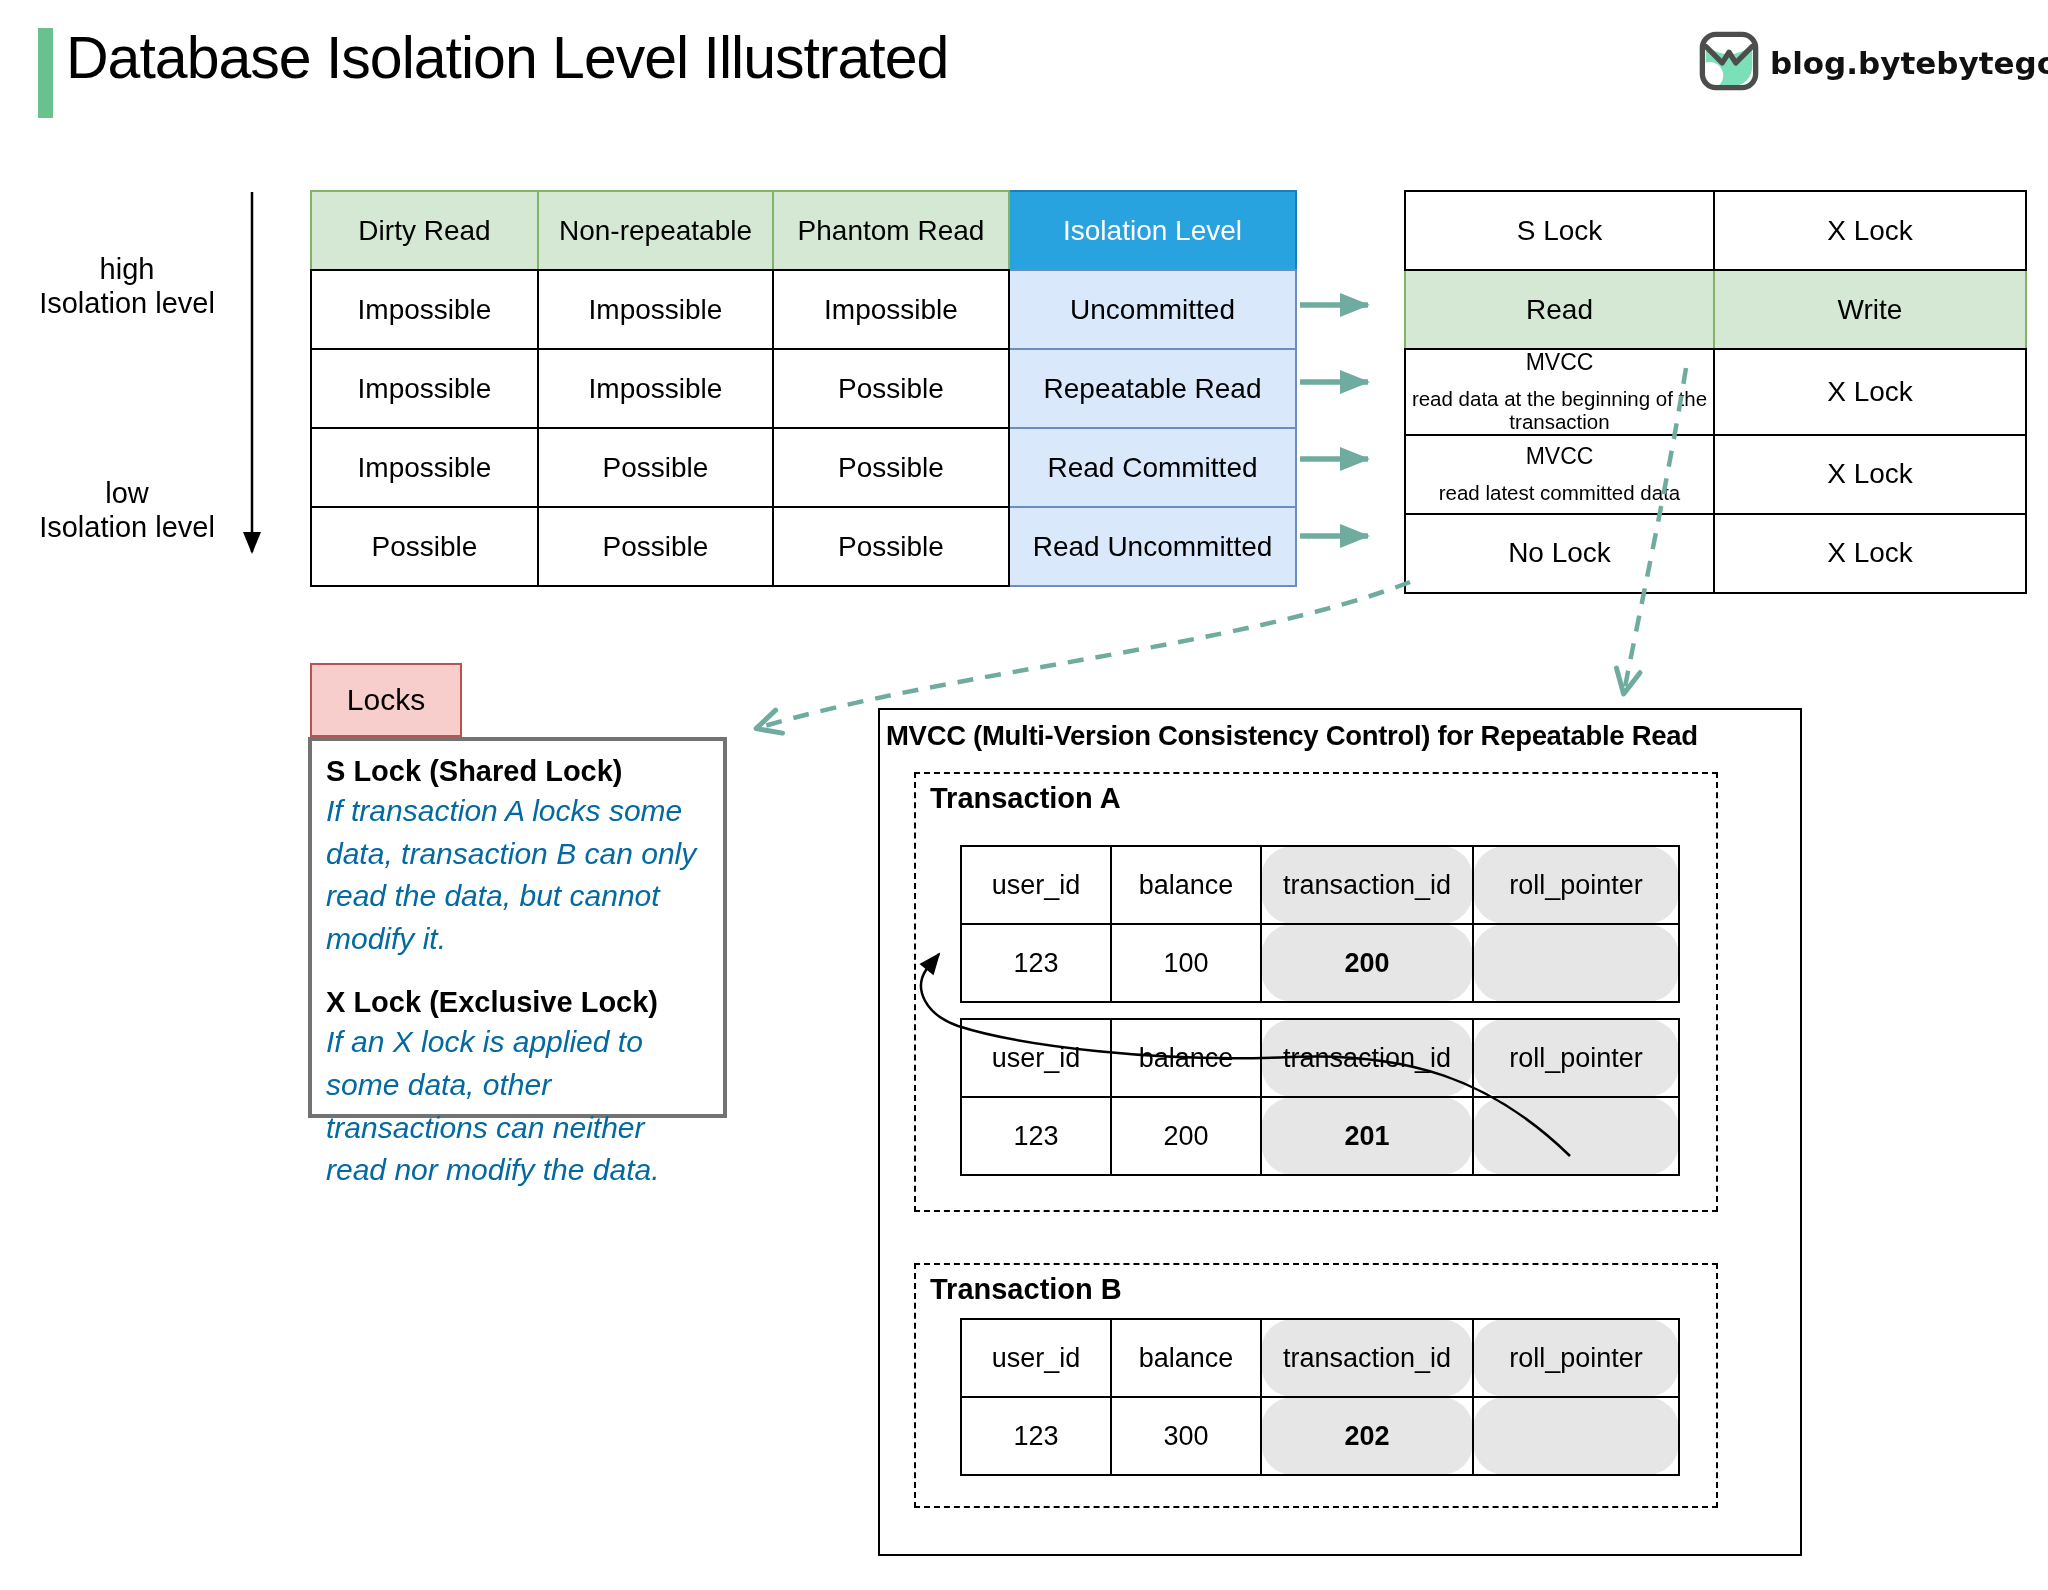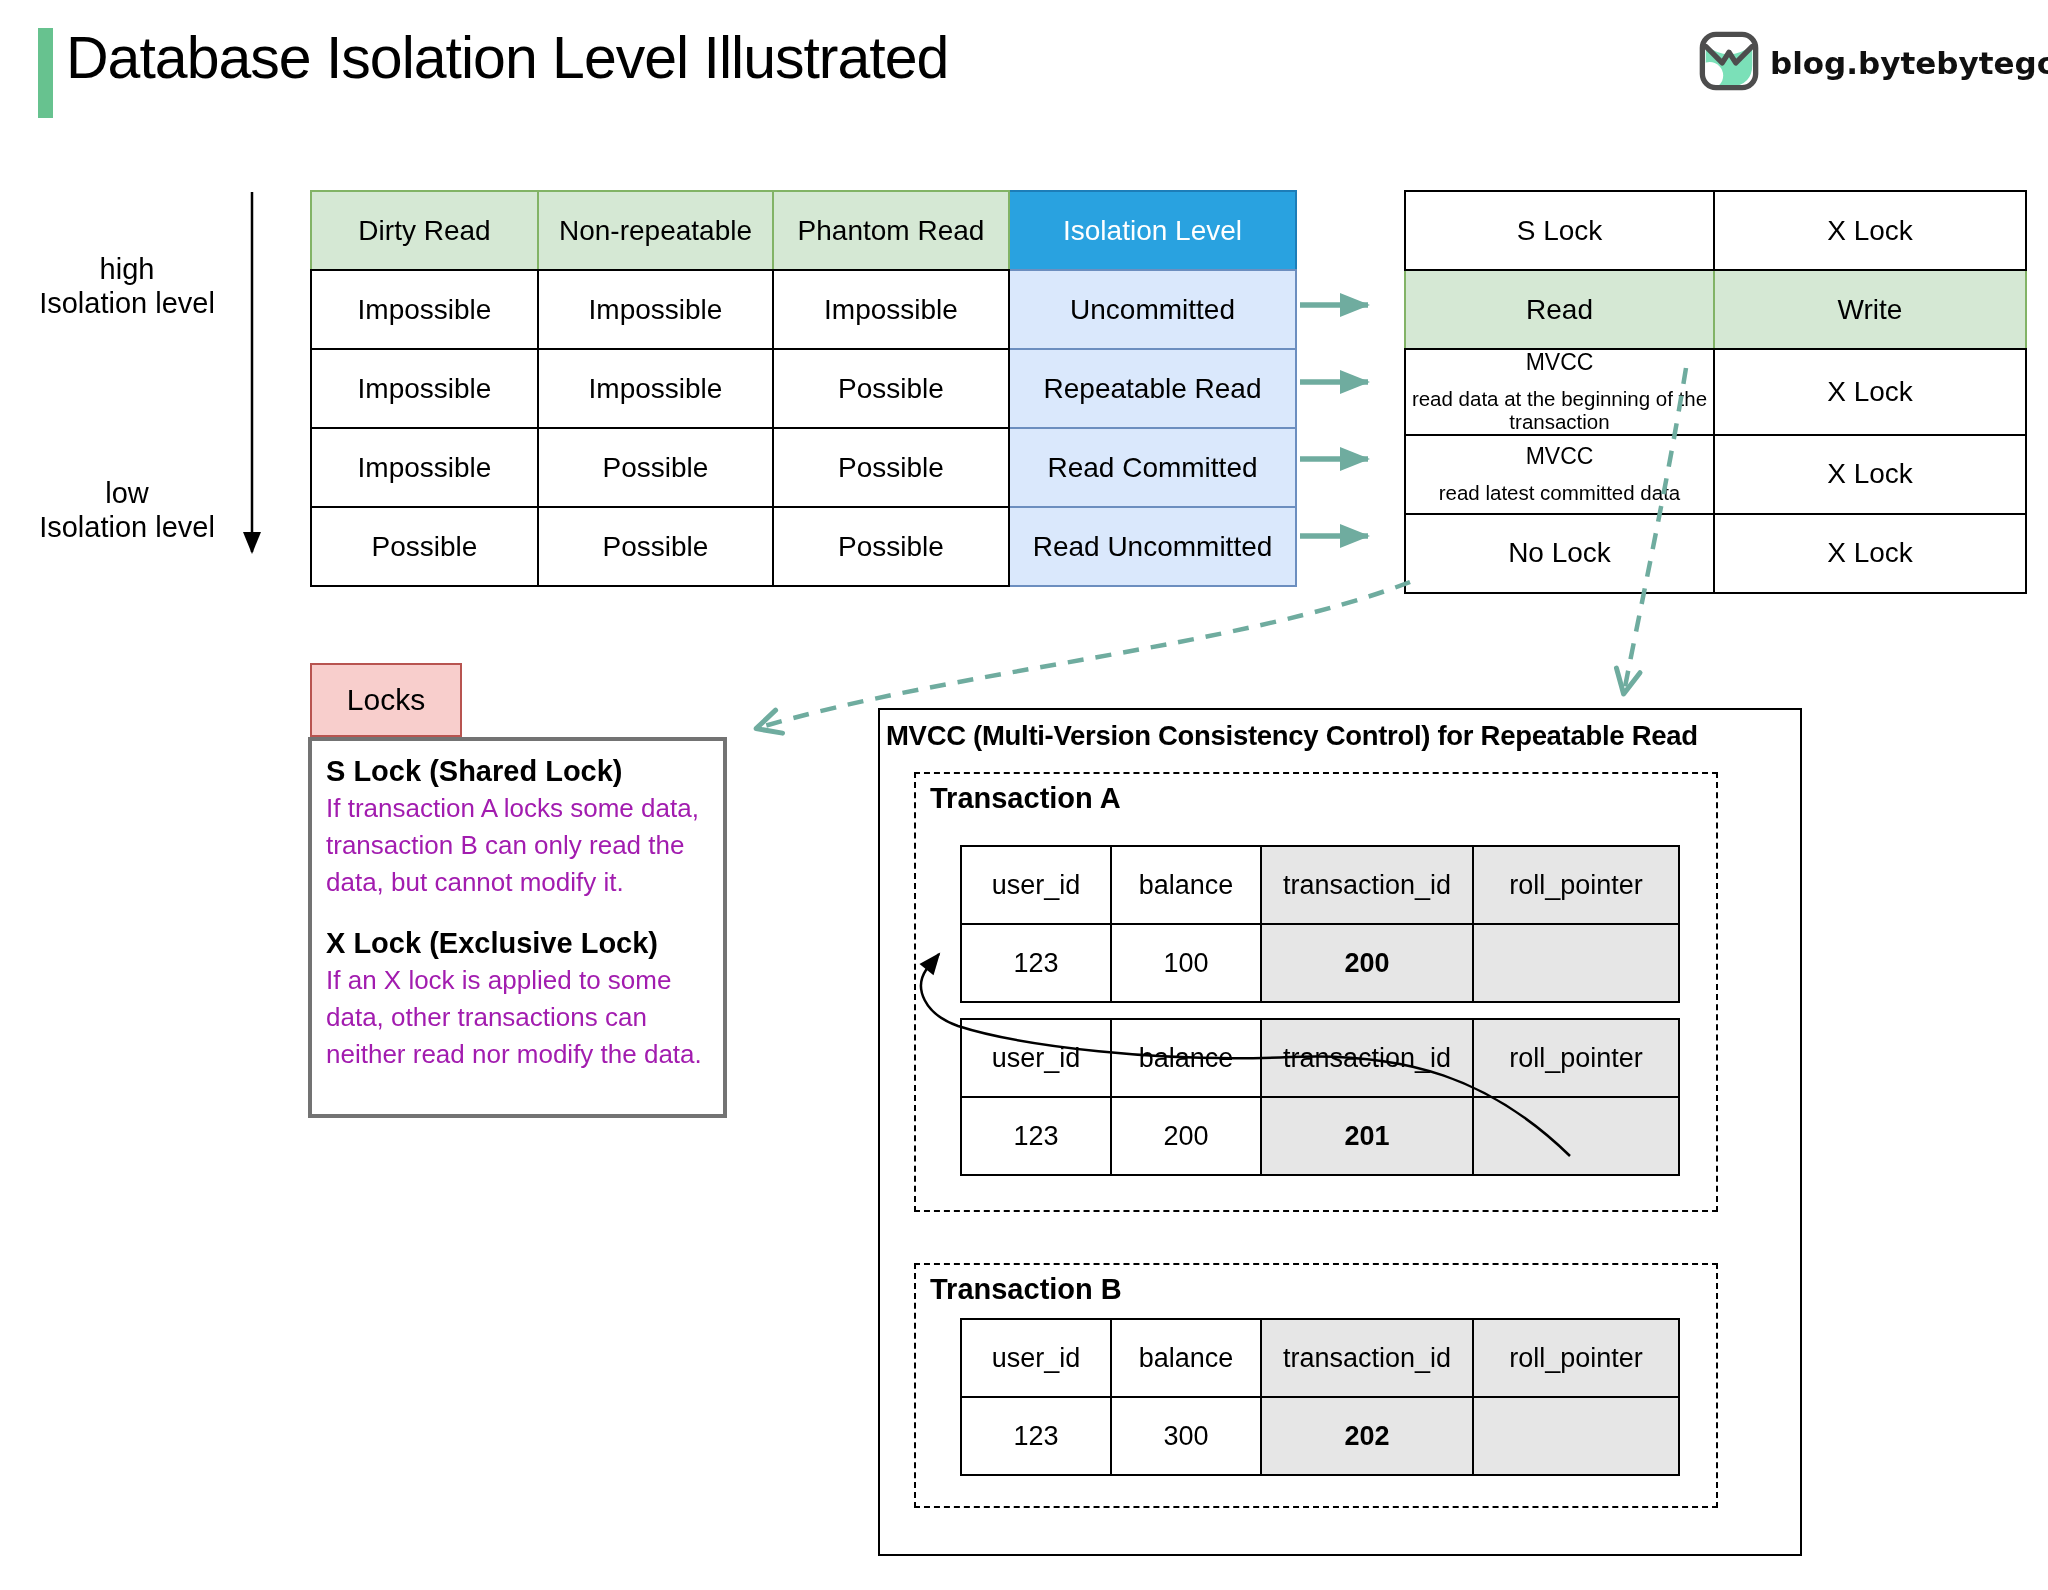--- a/index.html
+++ b/index.html
@@ -27,31 +27,31 @@
   .hg{background:#d5e8d4 !important;border-color:#82b366 !important;border-bottom-color:#000 !important;}
   .hb{background:#29a2e0 !important;color:#fff !important;border-color:#1d7db8 !important;
       border-bottom-color:#6c8ebf !important;}
   .iso{background:#dae8fc !important;border-color:#6c8ebf !important;}
   
   #locktbl td,#locktbl th{height:77px;}
   .mv1{display:block;font-size:23px;line-height:1.12;}
   .mv2{display:block;font-size:20.5px;line-height:1.12;margin-top:12px;}
   
   table.mv td,table.mv th{height:76px;font-size:27px;}
-  .gray{background:#e6e6e6 !important;}
+  .gray{background:#e6e6e6 !important;border-radius:32px;}
   .bold{font-weight:bold !important;}
 
   
   .locks-tab{position:absolute;left:310px;top:663px;width:152px;height:74px;background:#f8cecc;
       border:2px solid #b85450;box-sizing:border-box;display:flex;align-items:center;
       justify-content:center;font-size:30px;z-index:2;}
   .locks-body{position:absolute;left:308px;top:737px;width:419px;height:381px;background:#fff;
       border:4px solid #737373;box-sizing:border-box;padding:12px 14px;z-index:1;}
   .locks-heading{font-size:29px;font-weight:bold;color:#000;margin:2px 0 2px 0;}
-  .locks-para{font-size:26px;line-height:1.42;color:#a21caf;margin:0 0 26px 0;}
+  .locks-para{font-size:30px;line-height:1.42;color:#0369a1;margin:0 0 26px 0;font-style:italic;}
 
   
   .mvcc-box{position:absolute;left:878px;top:708px;width:924px;height:848px;border:2.5px solid #000;
       box-sizing:border-box;background:#fff;}
   .mvcc-title{position:absolute;left:886px;top:720px;width:912px;font-size:27.5px;font-weight:bold;
       letter-spacing:-0.3px;white-space:nowrap;}
   .txn-box{position:absolute;border:2.5px dashed #000;box-sizing:border-box;background:transparent;}
   .txn-a{left:914px;top:772px;width:804px;height:440px;}
   .txn-b{left:914px;top:1263px;width:804px;height:245px;}
   .txn-label{position:absolute;font-size:29px;font-weight:bold;}

